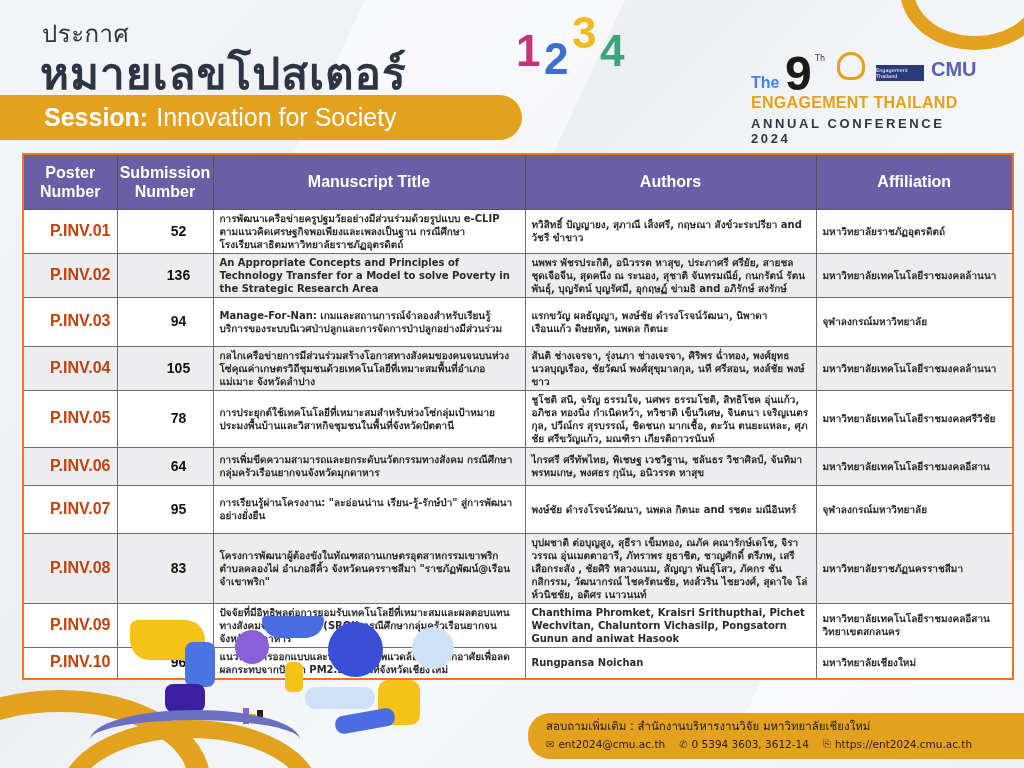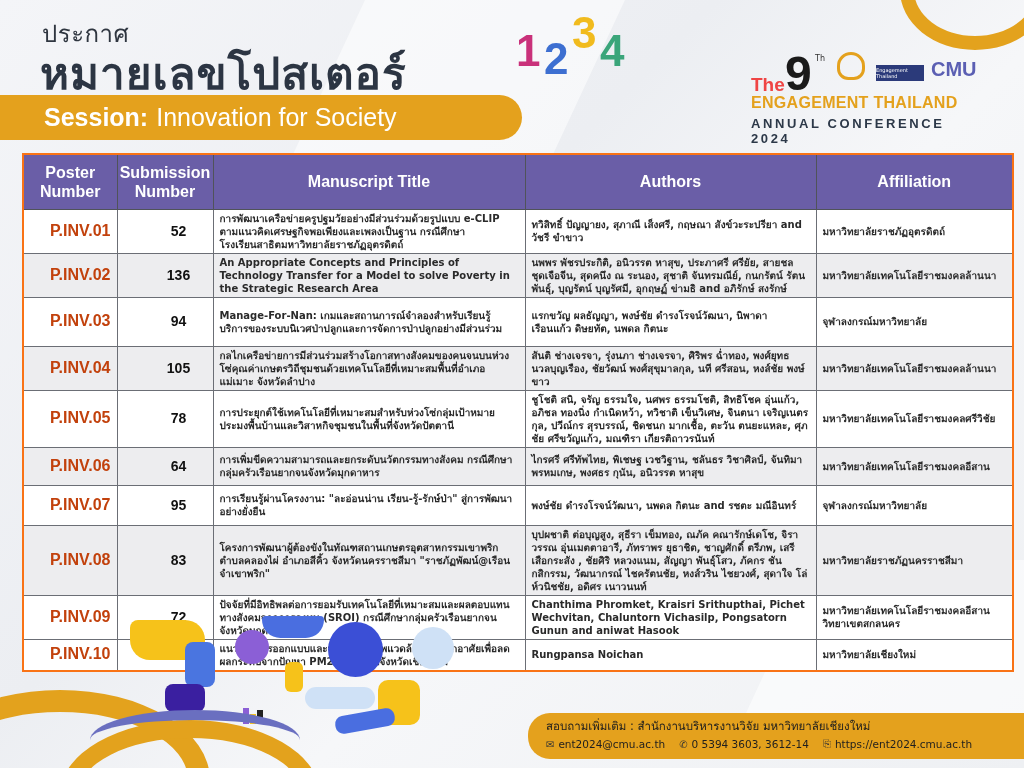--- a/index.html
+++ b/index.html
@@ -35,21 +35,21 @@
     color: #fff; font-size: 25px; font-family: "Liberation Sans", sans-serif;
   }
   .session-bar .lbl { font-weight: 700; margin-right: 8px; }
   .numbers-art {
     position: absolute; left: 510px; top: 12px; width: 120px; height: 70px;
     font-family: "Liberation Sans", sans-serif; font-weight: 700; font-size: 44px;
   }
   .numbers-art span { position: absolute; }
   .logo-block { position: absolute; left: 745px; top: 40px; width: 240px; height: 100px; }
   .logo-the {
-    position: absolute; left: 6px; top: 34px; font-size: 19px; font-weight: 700; color: #ef4444;
+    position: absolute; left: 6px; top: 34px; font-size: 16px; font-weight: 700; color: #3b82f6;
     font-family: "Liberation Sans", sans-serif;
   }
   .logo-nine {
     position: absolute; left: 40px; top: 10px; font-size: 48px; font-weight: 900; color: #1a1a1a;
     font-family: "Liberation Sans", sans-serif; line-height: 1;
   }
   .logo-th { position: absolute; left: 70px; top: 14px; font-size: 8px; color: #333; }
   .logo-emblem {
     position: absolute; left: 92px; top: 12px; width: 28px; height: 28px;
     border: 3px solid #e4a11d; border-radius: 50% 50% 40% 40%;
@@ -190,21 +190,21 @@
         <td>ชูโชติ สนิ, จรัญ ธรรมใจ, นศพร ธรรมโชติ, สิทธิโชค อุ่นแก้ว, อภิชล ทองนิ่ง กำเนิดหว้า, ทวิชาติ เข็นวิเศษ, จินตนา เจริญเนตรกุล, ปวีณ์กร สุรบรรณ์, ชิดชนก มากเชื้อ, ตะวัน ตนยะแหละ, ศุภชัย ศรีขวัญแก้ว, มณฑิรา เกียรติถาวรนันท์</td>
         <td>มหาวิทยาลัยเทคโนโลยีราชมงคลศรีวิชัย</td>
       </tr>
       <tr class="alt" style="height:38px;">
         <td class="pn">P.INV.06</td>
         <td class="sn">64</td>
         <td>การเพิ่มขีดความสามารถและยกระดับนวัตกรรมทางสังคม กรณีศึกษากลุ่มครัวเรือนยากจนจังหวัดมุกดาหาร</td>
         <td>ไกรศรี ศรีทัพไทย, พิเชษฐ เวชวิฐาน, ชลันธร วิชาศิลป์, จันทิมา พรหมเกษ, พงศธร กุนัน, อนิวรรต หาสุข</td>
         <td>มหาวิทยาลัยเทคโนโลยีราชมงคลอีสาน</td>
       </tr>
-      <tr style="height:40px;">
+      <tr style="height:48px;">
         <td class="pn">P.INV.07</td>
         <td class="sn">95</td>
         <td>การเรียนรู้ผ่านโครงงาน: "ละอ่อนน่าน เรียน-รู้-รักษ์ป่า" สู่การพัฒนาอย่างยั่งยืน</td>
         <td>พงษ์ชัย ดำรงโรจน์วัฒนา, นพดล กิตนะ and รชตะ มณีอินทร์</td>
         <td>จุฬาลงกรณ์มหาวิทยาลัย</td>
       </tr>
       <tr class="alt" style="height:51px;">
         <td class="pn">P.INV.08</td>
         <td class="sn">83</td>
         <td>โครงการพัฒนาผู้ต้องขังในทัณฑสถานเกษตรอุตสาหกรรมเขาพริก ตำบลคลองไผ่ อำเภอสีคิ้ว จังหวัดนครราชสีมา "ราชภัฏพัฒน์@เรือนจำเขาพริก"</td>

